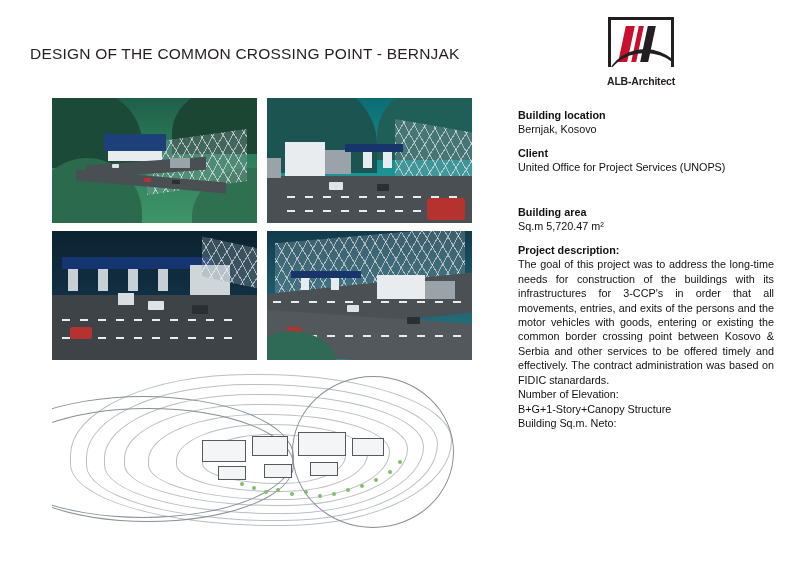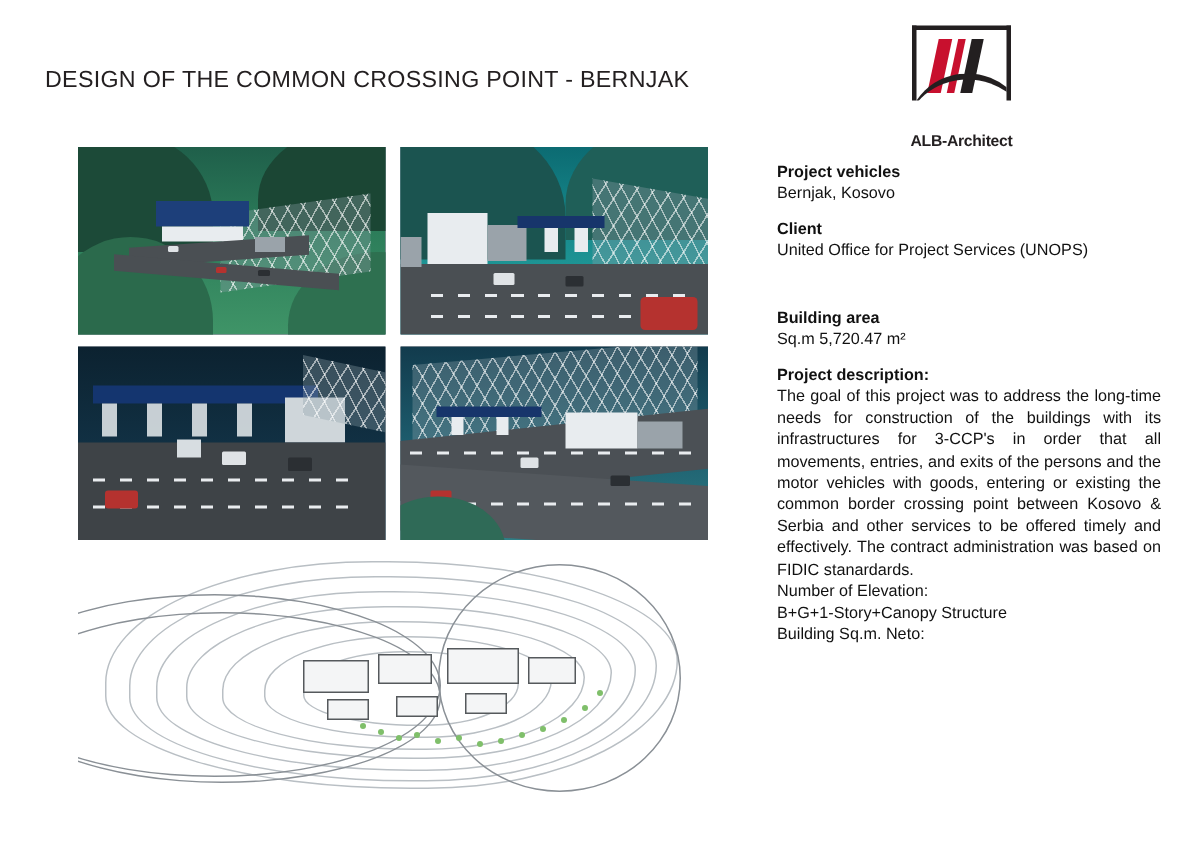--- a/index.html
+++ b/index.html
@@ -87,21 +87,21 @@
   .logo-mark .swoosh {
     position: absolute;
     left: -6px;
     bottom: -20px;
     width: 80px;
     height: 34px;
     border-top: 4px solid #231f20;
     border-radius: 50% 50% 0 0 / 100% 100% 0 0;
   }
   .logo-text {
-    margin-top: 21px;
+    margin-top: 8px;
     font-size: 10.5px;
     font-weight: bold;
     color: #231f20;
     letter-spacing: -0.2px;
   }
 
   
   .renders {
     position: absolute;
     left: 52px;
@@ -346,21 +346,21 @@
     <div class="green-dot" style="left:308px;top:118px;"></div>
     <div class="green-dot" style="left:322px;top:112px;"></div>
     <div class="green-dot" style="left:336px;top:104px;"></div>
     <div class="green-dot" style="left:346px;top:94px;"></div>
     <div class="green-dot" style="left:188px;top:116px;"></div>
   </div>
 
   <div class="info">
 
     <div class="blk">
-      <h3>Project vehicles</h3>
+      <h3>Building location</h3>
       <p>Bernjak, Kosovo</p>
     </div>
 
 
     <div class="blk">
       <h3>Client</h3>
       <p>United Office for Project Services (UNOPS)</p>
     </div>
 
     <div class="two-col">

